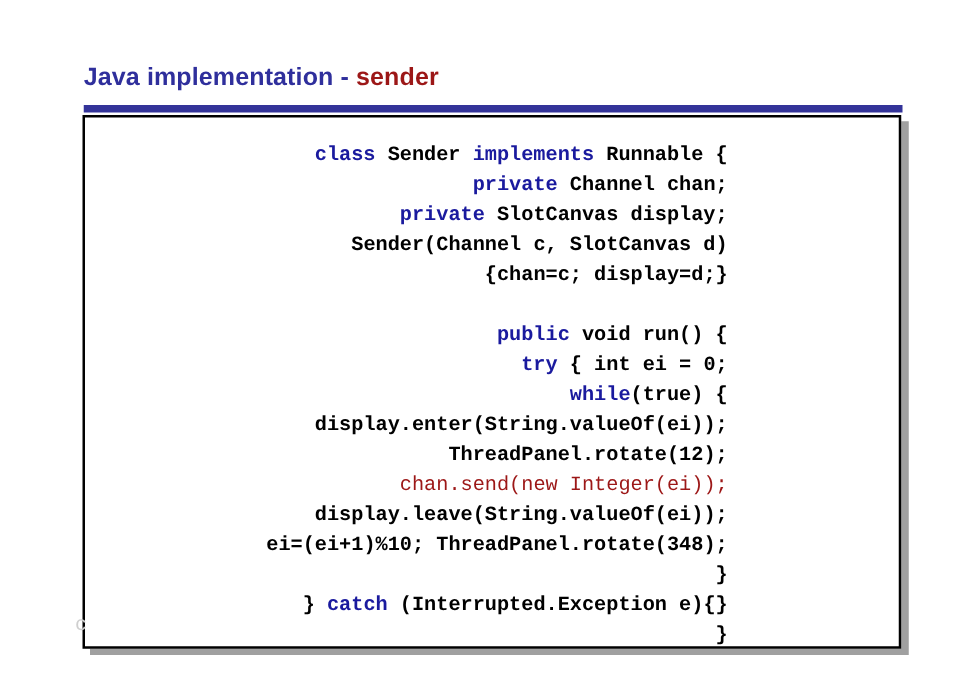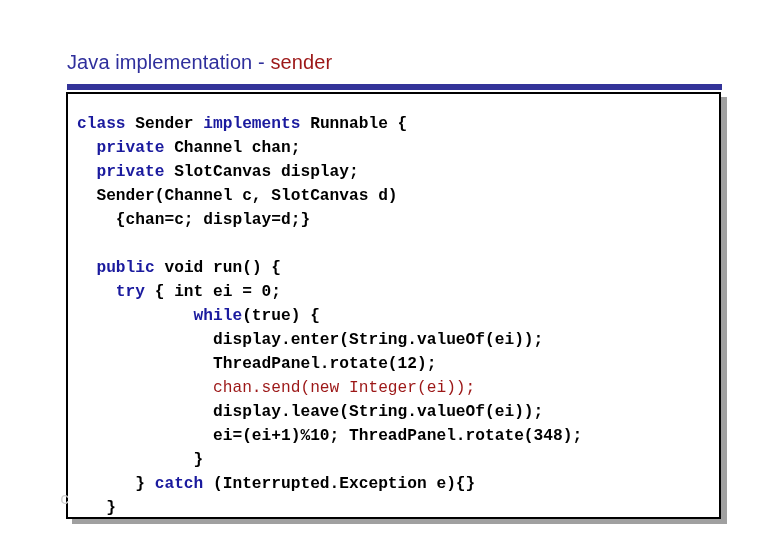--- a/index.html
+++ b/index.html
@@ -15,21 +15,21 @@
     font-family: "Liberation Sans", sans-serif;
   }
 
   
   #slide-title {
     position: absolute;
     left: 67px;
     top: 50px;
     font-family: "Liberation Sans", sans-serif;
     font-size: 20px;
-    font-weight: normal;
+    font-weight: bold;
     letter-spacing: 0.1px;
     white-space: nowrap;
     line-height: 24px;
   }
   .title-main { color: #2f2f9c; }
   .title-accent { color: #9c1717; }
 
   
   #title-rule {
     position: absolute;
@@ -66,20 +66,21 @@
   #code-listing {
     position: absolute;
     left: 9px;
     top: 2px;
     font-family: "Liberation Mono", "DejaVu Sans Mono", monospace;
     font-size: 16.2px;
     line-height: 24px;
     white-space: pre;
     color: #000000;
     letter-spacing: 0px;
+    text-align: right;
   }
   #code-listing .ln {
     display: block;
     height: 24px;
     white-space: pre;
   }
   .kw   { color: #1a1a9e; font-weight: bold; }
   .hl   { color: #9c1717; font-weight: normal; }
   .pl   { color: #000000; font-weight: bold; }
 

